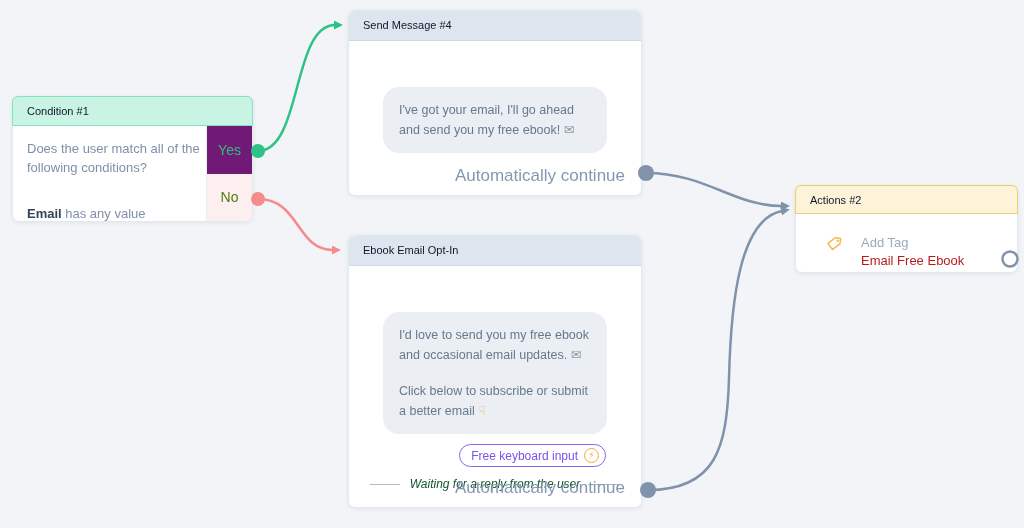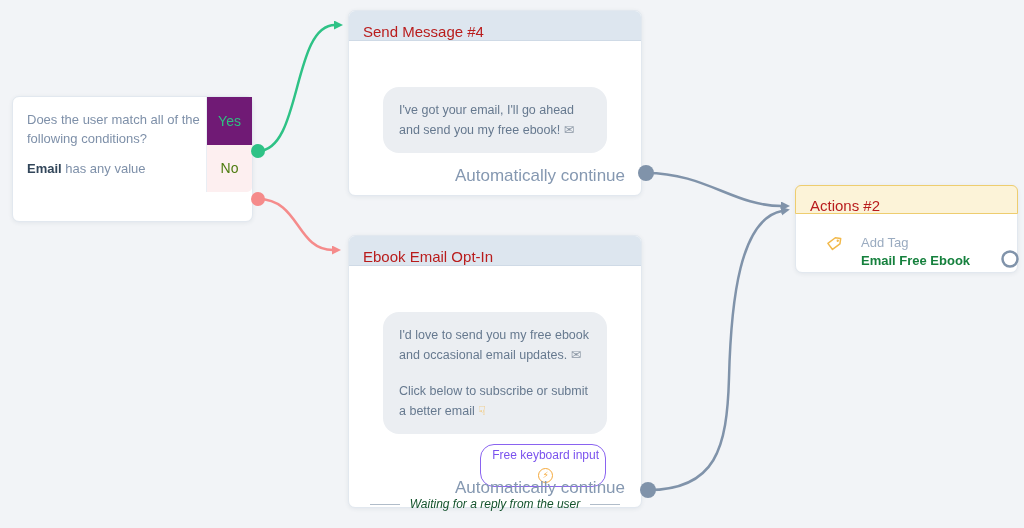--- a/index.html
+++ b/index.html
@@ -16,42 +16,42 @@
   
   .node {
     position:absolute;
     background:#ffffff;
     border:1px solid #e2e8ef;
     border-radius:7px;
     box-shadow:0 1px 4px rgba(40,60,90,.08);
   }
   .node-header {
     height:30px; line-height:29px;
-    padding:6px 14px;
-    font-size:15px; color:#b91c1c;
+    padding:0 14px;
+    font-size:11px; color:#0f172a;
     background:#dde6ef;
     border-bottom:1px solid #cfdae6;
     border-radius:6px 6px 0 0;
     white-space:nowrap; overflow:hidden;
   }
 
   
   #condition-node { left:12px; top:96px; width:241px; height:126px; }
   #condition-node .node-header {
     background:#c9f4e3;
     border:1px solid #82e2c1;
     margin:-1px -1px 0 -1px;
     border-radius:6px 6px 0 0;
   }
   .condition-body { display:flex; height:95px; }
   .condition-text {
     flex:1; padding:13px 6px 16px 14px;
     font-size:13px; line-height:19px; color:#7e90a9;
   }
-  .condition-rule { margin-top:11px; }
+  .condition-rule { margin-top:27px; }
   .condition-field { font-weight:bold; color:#32465a; }
   .branch-col { width:46px; border-left:1px solid #e9eef4; display:flex; flex-direction:column; }
   .branch-cell { flex:1; display:flex; align-items:center; justify-content:center; font-size:14px; }
   .branch-yes { background:#701a75; color:#2fbf81; border-radius:0 0 0 0; }
   .branch-no  { background:#fdeff0; color:#4d7c0f; border-radius:0 0 5px 0; }
 
   
   #send-message-node { left:348px; top:10px;  width:294px; height:186px; }
   #optin-node        { left:348px; top:235px; width:294px; height:273px; }
 
@@ -66,21 +66,20 @@
   .emoji-envelope { color:#8b97a5; font-family:"DejaVu Sans",sans-serif; }
   .emoji-point    { color:#f5b94a; font-family:"DejaVu Sans",sans-serif; }
 
   .quick-reply-row { text-align:right; padding:10px 35px 0 0; }
   .quick-reply {
     display:inline-flex; align-items:center; gap:6px;
     border:1.5px solid #8a63f0; border-radius:14px;
     padding:3px 6px 3px 11px;
     font-size:12px; color:#7a52ee; background:#fff;
     cursor:pointer;
-    flex-direction:column;
   }
   .bolt-circle {
     width:15px; height:15px; border:1.5px solid #f5a93b; border-radius:50%;
     display:inline-flex; align-items:center; justify-content:center;
     font-size:9px; line-height:1; color:#f5a93b;
     font-family:"DejaVu Sans",sans-serif;
   }
   .waiting-row {
     margin-top:10px;
     display:flex; align-items:center; justify-content:center; gap:10px;
@@ -98,31 +97,32 @@
   #actions-node .node-header {
     background:#fcf3d8;
     border:1px solid #eecd6f;
     margin:-1px -1px 8px -1px;
     height:29px; line-height:28px;
     border-radius:6px 6px 0 0;
   }
   .action-row { display:flex; gap:18px; padding:13px 16px 0 30px; }
   .action-texts { font-size:13px; line-height:16px; }
   .action-label { color:#9aabc0; }
-  .action-value { color:#15803d; margin-top:2px;font-weight:bold; }
+  .action-value { color:#b91c1c; margin-top:2px; }
 
   
   #wires { position:absolute; inset:0; width:1024px; height:528px; z-index:5; }
 </style>
 </head>
 <body>
 
 <div id="canvas">
 
   <div class="node" id="condition-node">
+    <div class="node-header">Condition #1</div>
     <div class="condition-body">
       <div class="condition-text">
         <div>Does the user match all of the following conditions?</div>
         <div class="condition-rule"><span class="condition-field">Email</span><span> has any value</span></div>
       </div>
       <div class="branch-col">
         <div class="branch-cell branch-yes">Yes</div>
         <div class="branch-cell branch-no">No</div>
       </div>
     </div>

